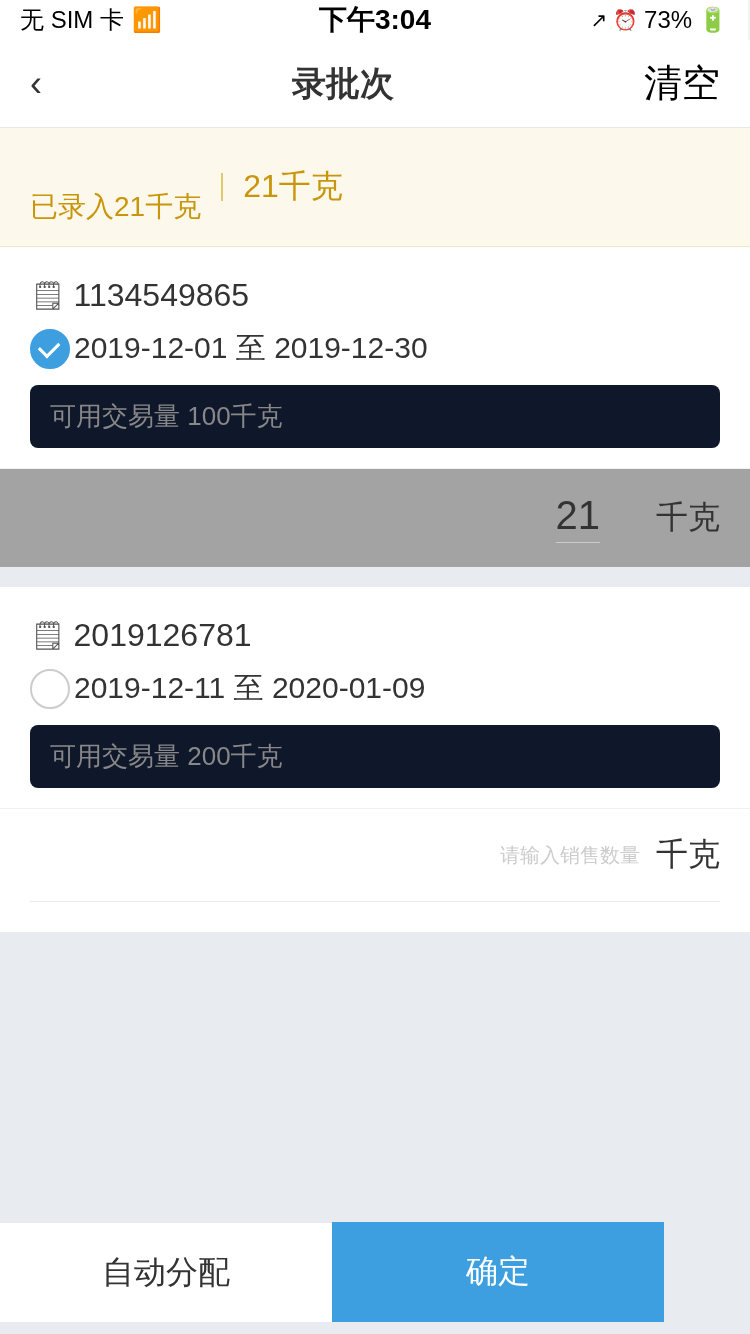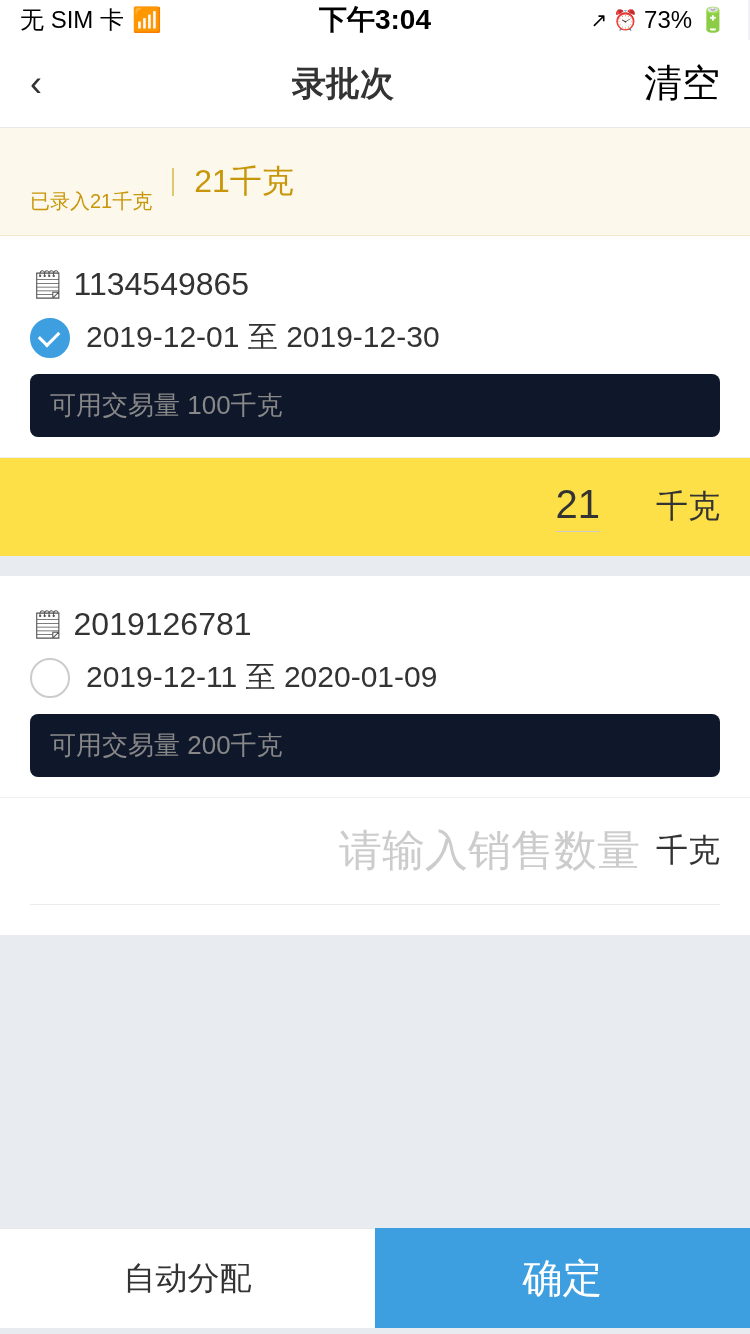--- a/index.html
+++ b/index.html
@@ -74,21 +74,21 @@
     .summary-bar {
       width: 750px;
       background: #fdf8ec;
       padding: 20px 30px;
       display: flex;
       align-items: center;
       gap: 20px;
       border-bottom: 1px solid #f0e8c8;
     }
     .summary-text {
-      font-size: 20px;
+      font-size: 28px;
       color: #c8960a;
       margin-top: 40px;
     }
     .summary-divider {
       width: 2px;
       height: 28px;
       background: #e0c870;
     }
     .summary-amount {
       font-size: 32px;
@@ -107,21 +107,21 @@
     }
     .batch-id {
       font-size: 32px;
       color: #333;
       font-weight: 500;
     }
 
     .batch-date-row {
       display: flex;
       align-items: center;
-      gap: 16px;
+      gap: 4px;
       margin-bottom: 16px;
     }
     .radio-circle {
       width: 40px;
       height: 40px;
       border-radius: 50%;
       border: 2px solid #ccc;
       background: #fff;
       flex-shrink: 0;
       display: flex;
@@ -154,21 +154,21 @@
       color: #888;
       margin-bottom: 0;
     }
 
     
     .qty-input-row {
       display: flex;
       align-items: center;
       justify-content: flex-end;
       padding: 24px 30px;
-      background: #fde047;
+      background: #a3a3a3;
       border-top: 1px solid #f0f0f0;
       margin-top: 20px;
     }
     .qty-value {
       font-size: 40px;
       color: #333;
       font-weight: 400;
       margin-right: 16px;
     }
     .qty-unit {
@@ -191,61 +191,61 @@
     .input-placeholder-row {
       display: flex;
       align-items: center;
       justify-content: flex-end;
       padding: 24px 30px;
       background: #fff;
       border-top: 1px solid #f0f0f0;
       margin-top: 20px;
     }
     .input-placeholder-text {
-      font-size: 43px;
+      font-size: 20px;
       color: #ccc;
       margin-right: 16px;
     }
     .input-unit {
       font-size: 32px;
       color: #333;
     }
 
     
     .empty-area {
       background: #e8ecf0;
       flex: 1;
     }
 
     
     .bottom-bar {
       position: fixed;
-      bottom: 6px;
-      width: 750px;
+      bottom: 12px;
+      width: 664px;
       height: 100px;
       display: flex;
     }
     .btn-auto {
       flex: 1;
       background: #fff;
       border: none;
       font-size: 32px;
       color: #333;
       font-weight: 500;
       cursor: pointer;
       display: flex;
       align-items: center;
       justify-content: center;
       border-top: 1px solid #e8e8e8;
     }
     .btn-confirm {
       flex: 1;
       background: #3d9fe0;
       border: none;
-      font-size: 40px;
+      font-size: 32px;
       color: #fff;
       font-weight: 500;
       cursor: pointer;
       display: flex;
       align-items: center;
       justify-content: center;
     }
 
     .batch-section {
       background: #fff;

